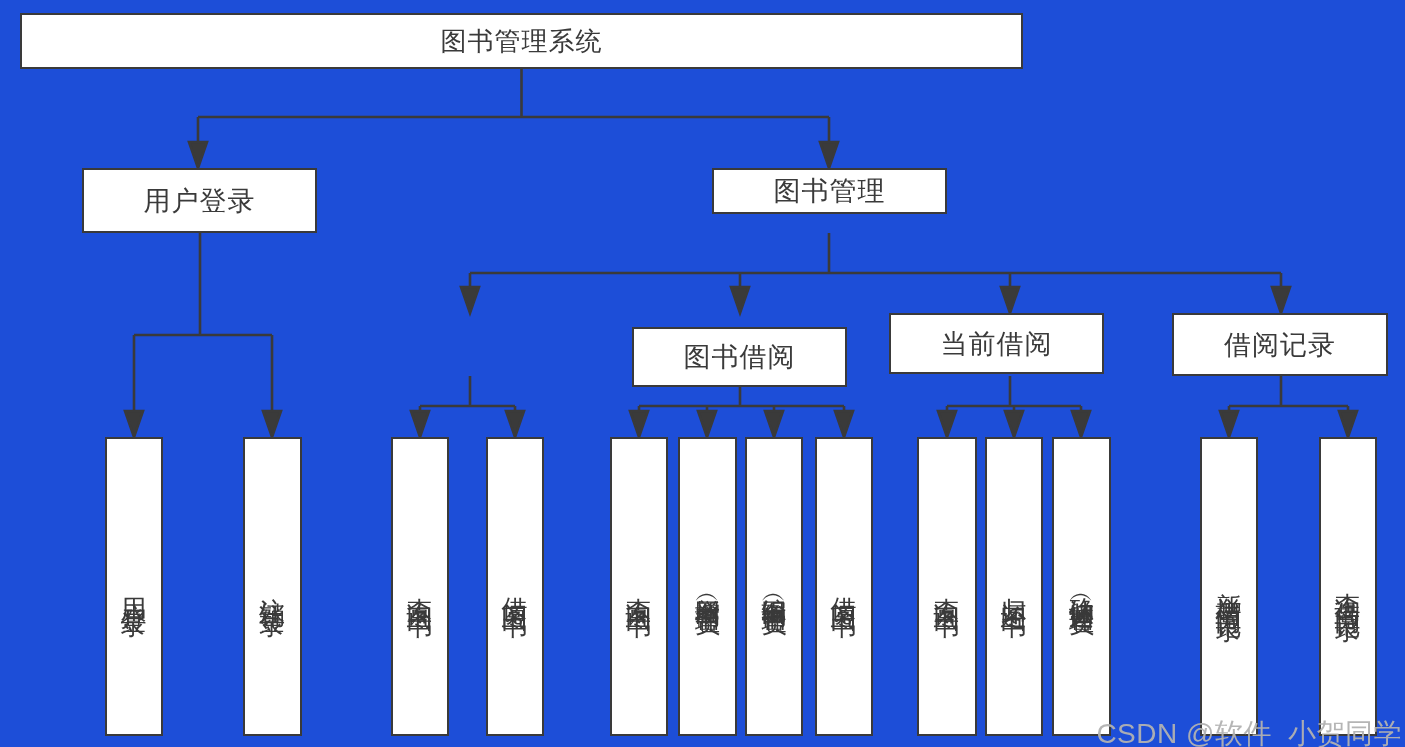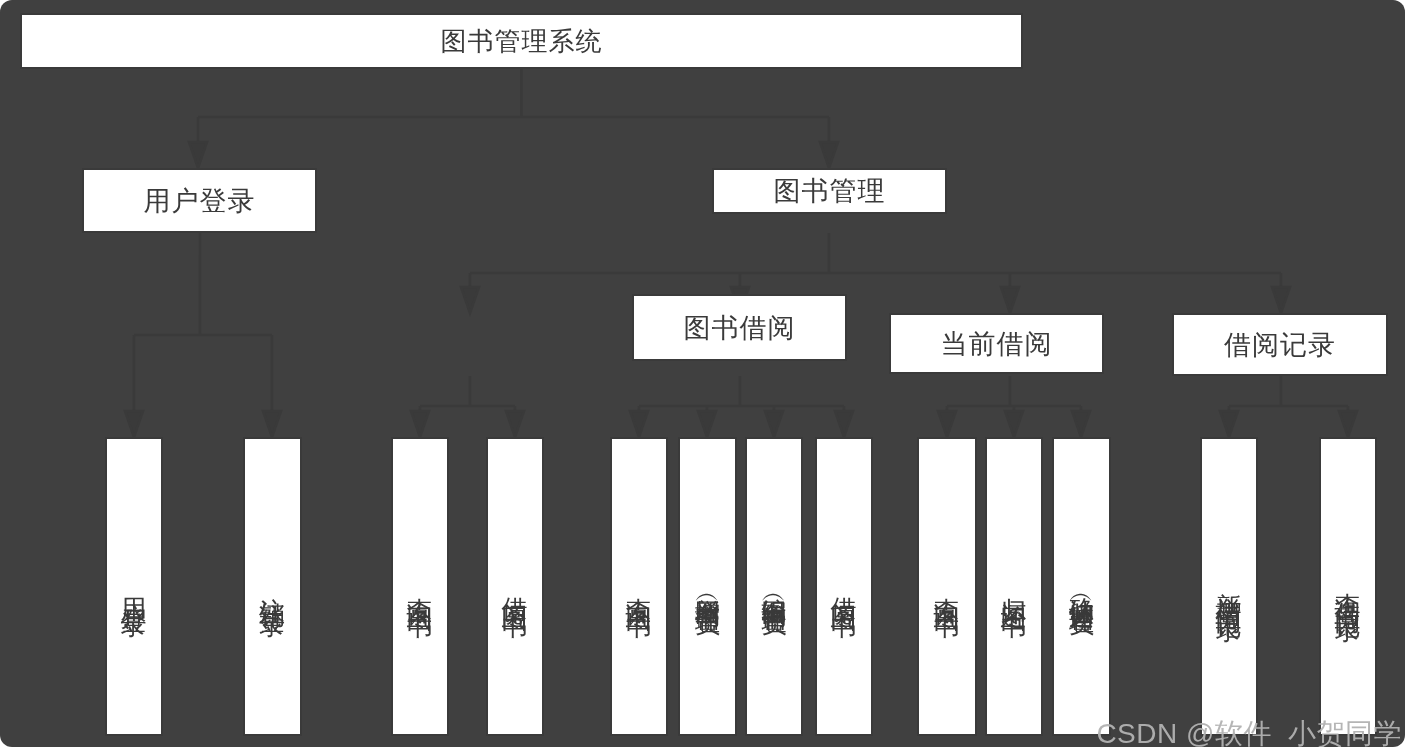--- a/index.html
+++ b/index.html
@@ -1,18 +1,18 @@
 <!DOCTYPE html>
 <html><head>
 <meta charset="utf-8">
 <style>
   html,body{margin:0;padding:0;background:#ffffff;}
   .stage{
-    position:relative;width:1405px;height:747px;background:#404040;overflow:hidden;
-    font-family:"Liberation Sans","DejaVu Sans",sans-serif;color:#3a3a3a;border-radius:12px;
+    position:relative;width:1405px;height:747px;background:#1d4ed8;overflow:hidden;
+    font-family:"Liberation Sans","DejaVu Sans",sans-serif;color:#3a3a3a;
   }
   svg.connectors{position:absolute;left:0;top:0;z-index:1;}
   .node{
     position:absolute;box-sizing:border-box;background:#ffffff;
     border:2.6px solid #3a3a3a;display:flex;align-items:center;justify-content:center;
     z-index:2;
   }
   .node span{white-space:nowrap;}
   .node.h span{font-size:27px;letter-spacing:1px;}
   .node.root span{font-size:26px;}
@@ -85,21 +85,21 @@
     <span>图书管理系统</span>
   </div>
 
   <div class="node h" style="left:82px;top:168px;width:235px;height:65px">
     <span>用户登录</span>
   </div>
   <div class="node h" style="left:712px;top:168px;width:235px;height:46px">
     <span>图书管理</span>
   </div>
 
-  <div class="node h" style="left:632px;top:294px;width:215px;height:67px">
+  <div class="node h" style="left:632px;top:327px;width:215px;height:60px">
     <span>图书借阅</span>
   </div>
   <div class="node h" style="left:889px;top:313px;width:215px;height:61px">
     <span>当前借阅</span>
   </div>
   <div class="node h" style="left:1172px;top:313px;width:216px;height:63px">
     <span>借阅记录</span>
   </div>
 
   <div class="node v" style="left:105px;top:437px;width:58px;height:299px">

